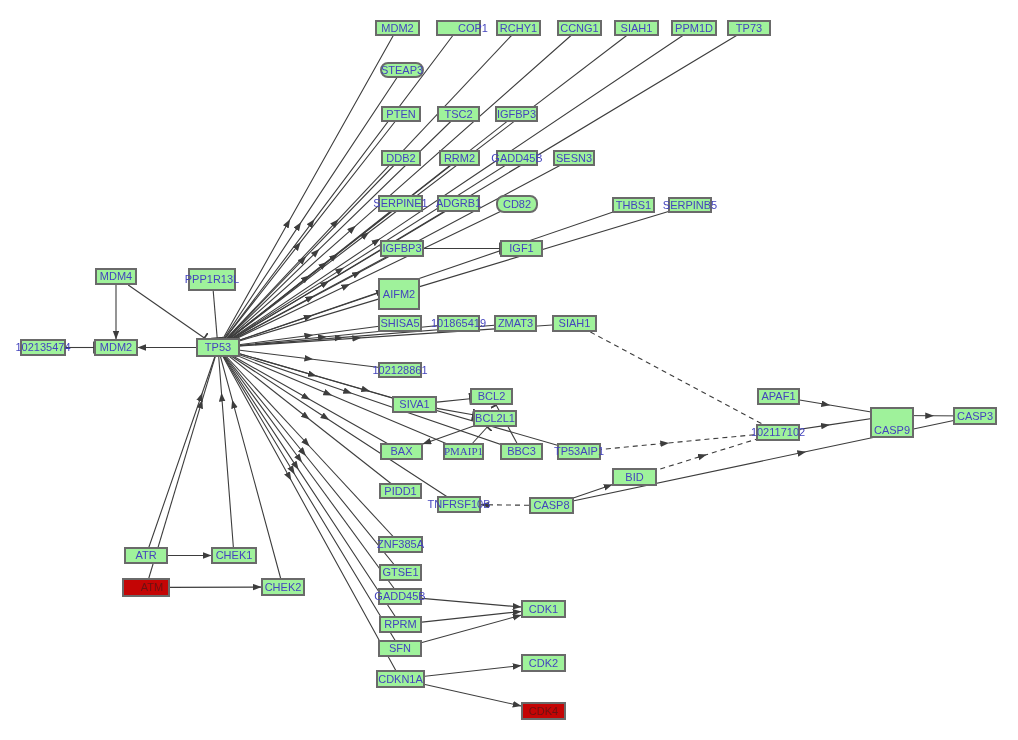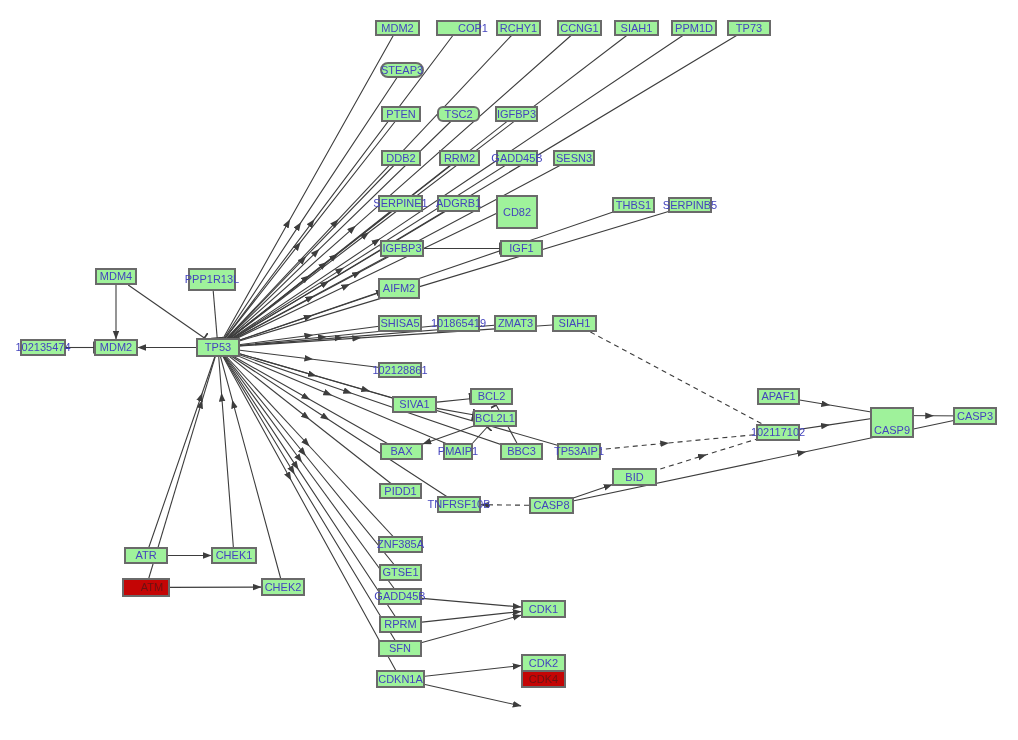--- a/index.html
+++ b/index.html
@@ -120,21 +120,21 @@
       </div>
       <div class="node" style="left: 727px; top: 20px; width: 44px; height: 16px;">
         <span>TP73</span>
       </div>
       <div class="node" style="left: 380px; top: 62px; width: 44px; height: 16px; border-radius: 8px;">
         <span>STEAP3</span>
       </div>
       <div class="node" style="left: 381px; top: 106px; width: 40px; height: 16px;">
         <span>PTEN</span>
       </div>
-      <div class="node" style="left: 437px; top: 106px; width: 43px; height: 16px; border-radius: 6px;">
+      <div class="node" style="left: 437px; top: 106px; width: 43px; height: 16px;">
         <span>TSC2</span>
       </div>
       <div class="node" style="left: 495px; top: 106px; width: 43px; height: 16px;">
         <span>IGFBP3</span>
       </div>
       <div class="node" style="left: 381px; top: 150px; width: 40px; height: 16px;">
         <span>DDB2</span>
       </div>
       <div class="node" style="left: 439px; top: 150px; width: 41px; height: 16px;">
         <span>RRM2</span>
@@ -144,36 +144,36 @@
       </div>
       <div class="node" style="left: 553px; top: 150px; width: 42px; height: 16px;">
         <span>SESN3</span>
       </div>
       <div class="node" style="left: 378px; top: 195px; width: 45px; height: 17px;">
         <span>SERPINE1</span>
       </div>
       <div class="node" style="left: 437px; top: 195px; width: 43px; height: 17px;">
         <span>ADGRB1</span>
       </div>
-      <div class="node" style="left: 496px; top: 195px; width: 42px; height: 34px;">
+      <div class="node" style="left: 496px; top: 195px; width: 42px; height: 18px; border-radius: 8px;">
         <span>CD82</span>
       </div>
       <div class="node" style="left: 612px; top: 197px; width: 43px; height: 16px;">
         <span>THBS1</span>
       </div>
       <div class="node" style="left: 668px; top: 197px; width: 44px; height: 16px;">
         <span>SERPINB5</span>
       </div>
       <div class="node" style="left: 380px; top: 240px; width: 44px; height: 17px;">
         <span>IGFBP3</span>
       </div>
       <div class="node" style="left: 500px; top: 240px; width: 43px; height: 17px;">
         <span>IGF1</span>
       </div>
-      <div class="node" style="left: 378px; top: 278px; width: 42px; height: 21px;">
+      <div class="node" style="left: 378px; top: 278px; width: 42px; height: 32px;">
         <span>AIFM2</span>
       </div>
       <div class="node" style="left: 378px; top: 315px; width: 44px; height: 17px;">
         <span>SHISA5</span>
       </div>
       <div class="node" style="left: 437px; top: 315px; width: 43px; height: 17px;">
         <span>101865419</span>
       </div>
       <div class="node" style="left: 494px; top: 315px; width: 43px; height: 17px;">
         <span>ZMAT3</span>
@@ -204,21 +204,21 @@
       </div>
       <div class="node" style="left: 470px; top: 388px; width: 43px; height: 17px;">
         <span>BCL2</span>
       </div>
       <div class="node" style="left: 473px; top: 410px; width: 44px; height: 17px;">
         <span>BCL2L1</span>
       </div>
       <div class="node" style="left: 380px; top: 443px; width: 43px; height: 17px;">
         <span>BAX</span>
       </div>
-      <div class="node" style="left: 443px; top: 443px; width: 30px; height: 17px;">
+      <div class="node" style="left: 443px; top: 443px; width: 41px; height: 17px; font-family: Liberation Serif, serif;">
         <span>PMAIP1</span>
       </div>
       <div class="node" style="left: 500px; top: 443px; width: 43px; height: 17px;">
         <span>BBC3</span>
       </div>
       <div class="node" style="left: 557px; top: 443px; width: 44px; height: 17px;">
         <span>TP53AIP1</span>
       </div>
       <div class="node" style="left: 379px; top: 483px; width: 43px; height: 16px;">
         <span>PIDD1</span>
@@ -273,17 +273,17 @@
       </div>
       <div class="node" style="left: 376px; top: 670px; width: 49px; height: 18px;">
         <span>CDKN1A</span>
       </div>
       <div class="node" style="left: 521px; top: 600px; width: 45px; height: 18px;">
         <span>CDK1</span>
       </div>
       <div class="node" style="left: 521px; top: 654px; width: 45px; height: 18px;">
         <span>CDK2</span>
       </div>
-      <div class="node hl" style="left: 521px; top: 670px; width: 45px; height: 18px;">
+      <div class="node hl" style="left: 521px; top: 702px; width: 45px; height: 18px;">
         <span>CDK4</span>
       </div>
     </div>
 </div>
 
 </body></html>

